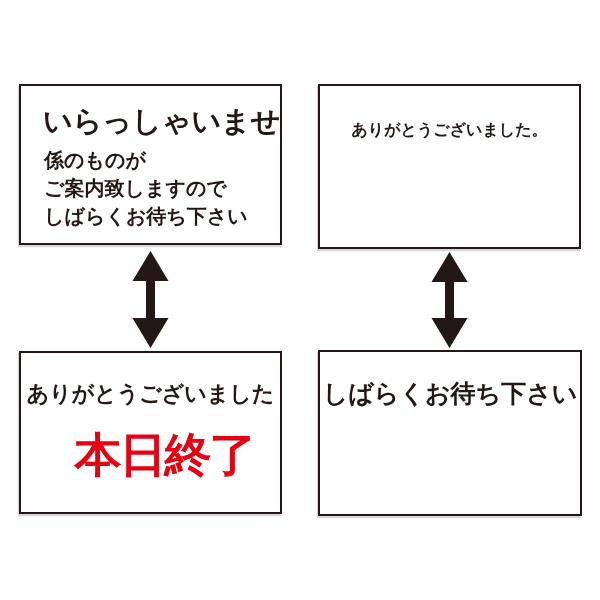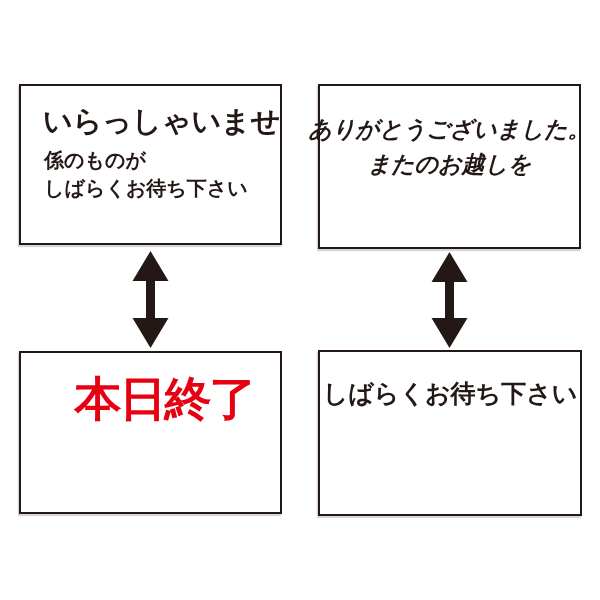--- a/index.html
+++ b/index.html
@@ -27,21 +27,21 @@
   #sign-br { left:318px; top:350px; width:264px; height:166px; text-align:center; }
 
   #sign-tl .title {
     margin:19px 0 0 22px;
     font-size:29px; font-weight:bold; line-height:1.15; letter-spacing:0;
     white-space:nowrap;
   }
   #sign-tl .body { margin:8px 6px 0 23px; }
   #sign-tl .line { font-size:20px; font-weight:bold; line-height:28px; white-space:nowrap; }
 
-  #sign-tr .line { font-size:23px; font-weight:bold; line-height:35px; white-space:nowrap;font-style:italic; }
+  #sign-tr .line { font-size:16px; font-weight:bold; line-height:35px; white-space:nowrap; }
 
   .caption { font-weight:bold; white-space:nowrap; }
   .headline {
     font-weight:bold; color:var(--red,#e60012); white-space:nowrap;padding-left:28px;
   }
   #sign-bl .caption  { margin-top:26px; font-size:22px; }
   #sign-bl .headline { margin-top:15px; font-size:47px; letter-spacing:-2px; }
   #sign-br .caption  { margin-top:25px; font-size:25px; }
   #sign-br .headline { margin-top:13px; font-size:46px; letter-spacing:5px; margin-left:5px; }
 
@@ -52,38 +52,39 @@
 </style>
 </head>
 <body>
 
 <div class="canvas">
 
   <div class="sign" id="sign-tl">
     <div class="title">いらっしゃいませ</div>
     <div class="body">
       <div class="line">係のものが</div>
+      <div class="line">ご案内致しますので</div>
       <div class="line">しばらくお待ち下さい</div>
     </div>
   </div>
 
   <div class="sign" id="sign-tr">
     <div class="line">ありがとうございました。</div>
-    <div class="line">またのお越しを</div>
   </div>
 
   <svg class="arrow" id="arrow-left" width="37" height="97" viewBox="0 0 37 97" aria-hidden="true">
     <polygon points="18.5,0 36.5,30 23,30 23,67 36.5,67 18.5,97 0.5,67 14,67 14,30 0.5,30"></polygon>
   </svg>
 
   <svg class="arrow" id="arrow-right" width="37" height="96" viewBox="0 0 37 96" aria-hidden="true">
     <polygon points="18.5,0 36.5,30 23,30 23,66 36.5,66 18.5,96 0.5,66 14,66 14,30 0.5,30"></polygon>
   </svg>
 
   <div class="sign" id="sign-bl">
+    <div class="caption">ありがとうございました</div>
     <div class="headline">本日終了</div>
   </div>
 
   <div class="sign" id="sign-br">
     <div class="caption">しばらくお待ち下さい</div>
   </div>
 
 </div>
 
 </body></html>

